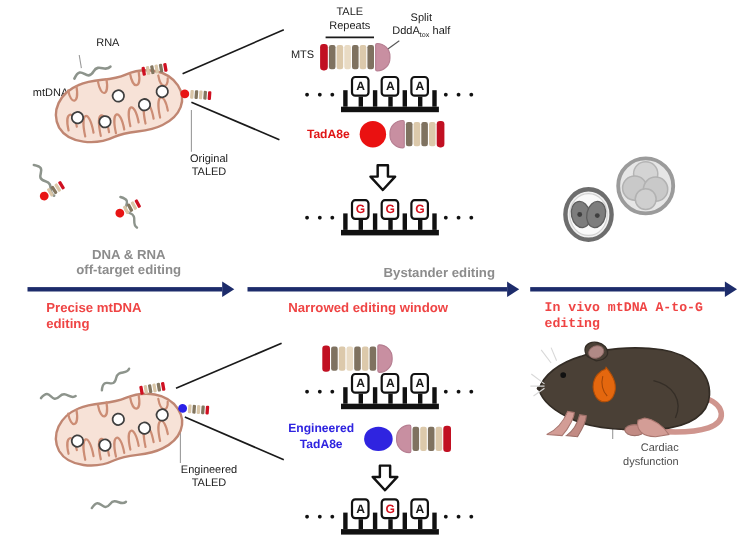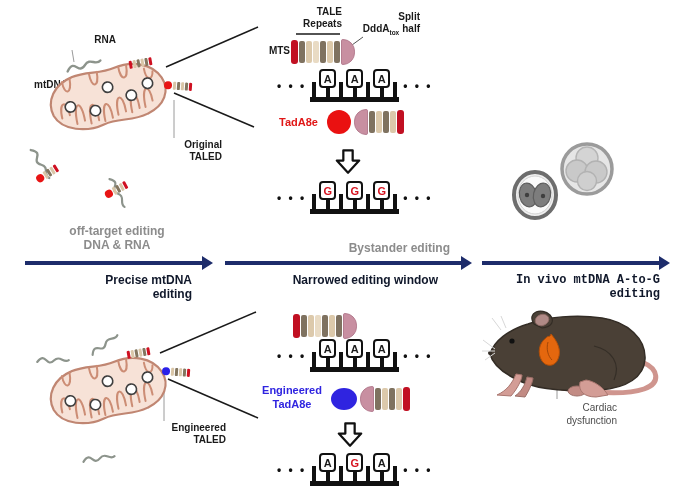--- a/index.html
+++ b/index.html
@@ -5,23 +5,23 @@
   html,body{margin:0;padding:0;background:#fff;}
   #stage{position:relative;width:680px;height:500px;background:#ffffff;overflow:hidden;
          font-family:"Liberation Sans",sans-serif;}
   #stage *{box-sizing:border-box;}
   .abs{position:absolute;}
   svg{display:block;}
   .lines-layer{position:absolute;left:0;top:0;z-index:1;}
   .z2{z-index:2;}
 
   
-  .lbl{font-weight:700;font-size:10px;line-height:1.2;color:#1a1a1a;text-align:right;}
+  .lbl{font-weight:400;font-size:10px;line-height:1.2;color:#1a1a1a;text-align:center;}
   .neg{font-weight:700;font-size:12px;line-height:1.2;color:#8c8c8c;text-align:center;}
-  .pos{font-weight:700;font-size:12px;line-height:1.2;color:#0f172a;text-align:right;}
+  .pos{font-weight:700;font-size:12px;line-height:1.2;color:#ef4444;text-align:left;}
   .tada-red{font-weight:700;font-size:11px;color:#e01616;}
   .tada-blue{font-weight:700;font-size:11px;line-height:1.25;color:#2f24e0;text-align:center;}
   .cardiac{font-weight:400;font-size:10px;line-height:1.3;color:#4d4d4d;text-align:right;}
   sub.tox{font-size:6.5px;}
   .half-word{margin-left:3px;}
 
   
   .flow-arrow{position:absolute;height:3.5px;background:#1d2c6b;z-index:2;}
   .flow-arrow::after{content:"";position:absolute;right:-11px;top:-5.25px;width:0;height:0;
     border-left:11px solid #1d2c6b;border-top:7px solid transparent;border-bottom:7px solid transparent;}
@@ -164,22 +164,22 @@
     <div class="frag rot" style="left:6px;top:10px;transform:rotate(-28deg);">
       <span class="dotr"></span>
       <span class="stripe s-beige"></span>
       <span class="stripe s-brown"></span>
       <span class="stripe s-beige"></span>
       <span class="stripe s-red"></span>
     </div>
   </div>
 
   <div class="abs neg z2" style="left:42px;top:224px;width:150px;">
+    <div>DNA &amp; RNA</div>
     <div>off-target editing</div>
-    <div>DNA &amp; RNA</div>
   </div>
   <div class="flow-arrow" style="left:25px;top:261px;width:177px;"></div>
   <div class="abs pos z2" style="left:42px;top:273px;width:150px;">
     <div>Precise mtDNA</div>
     <div>editing</div>
   </div>
 
   <div class="abs lbl z2" style="left:294px;top:6px;width:48px;">
     <div>TALE</div>
     <div>Repeats</div>

